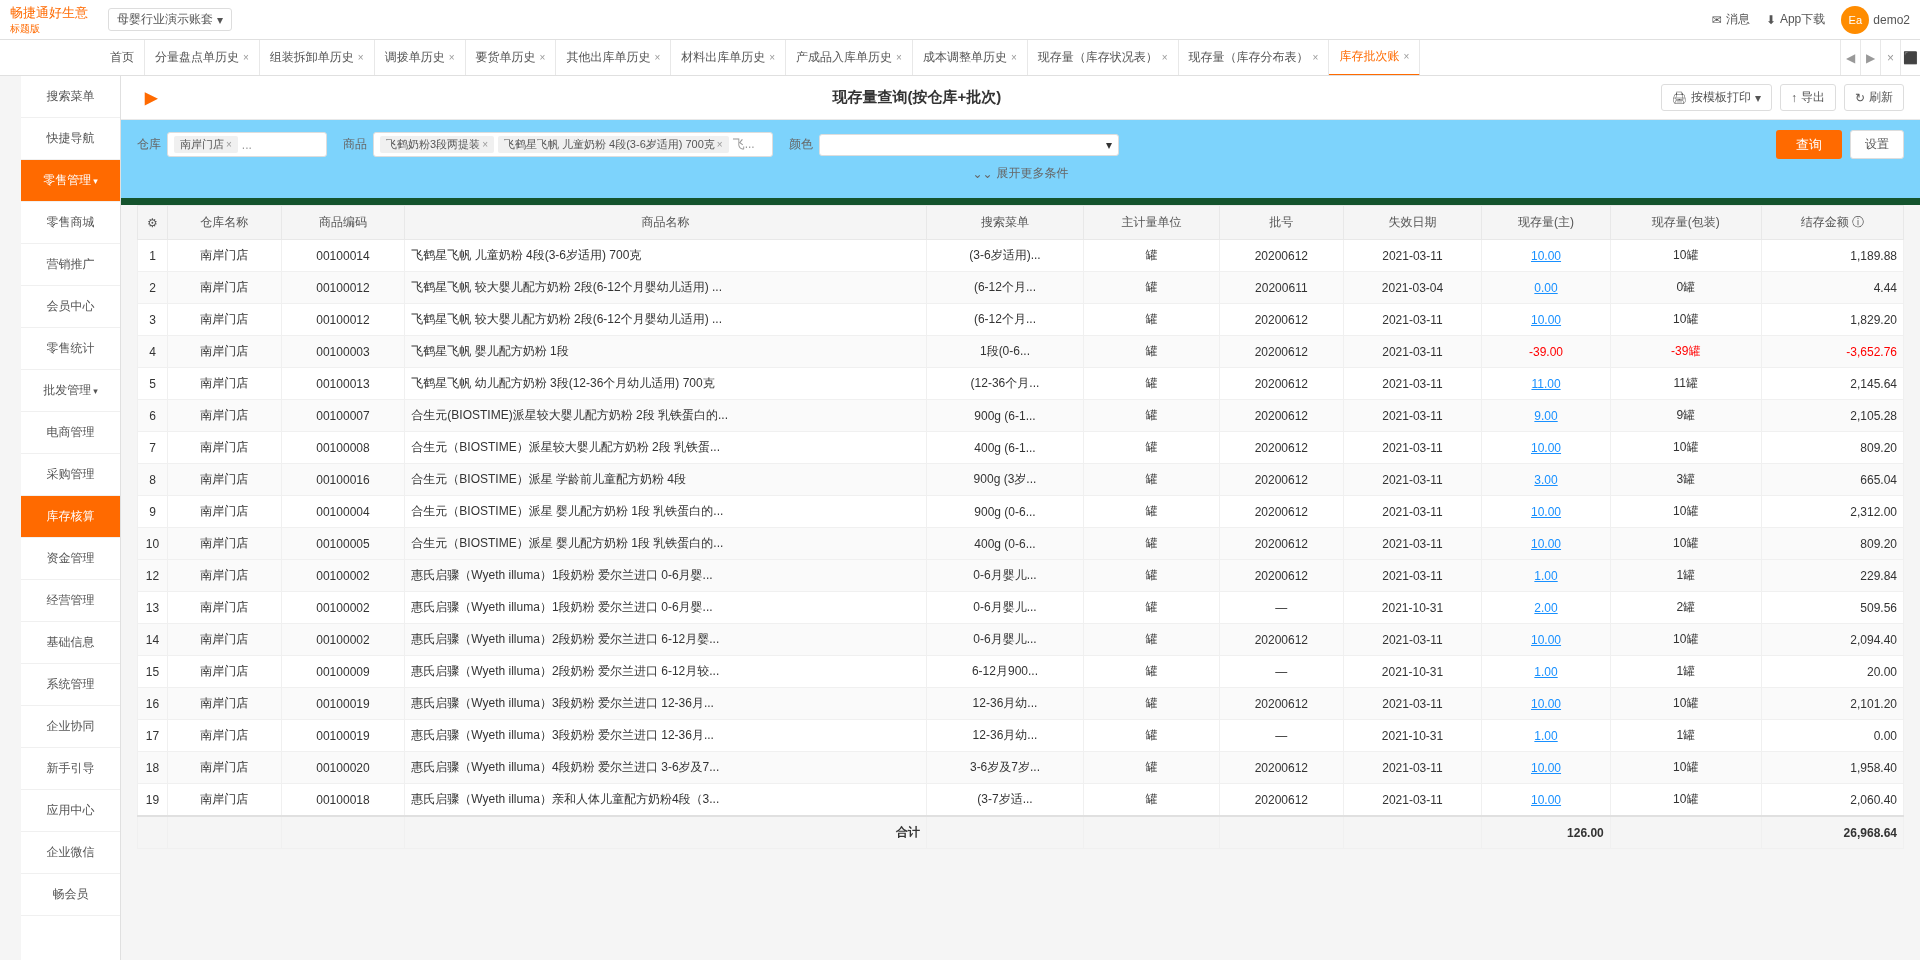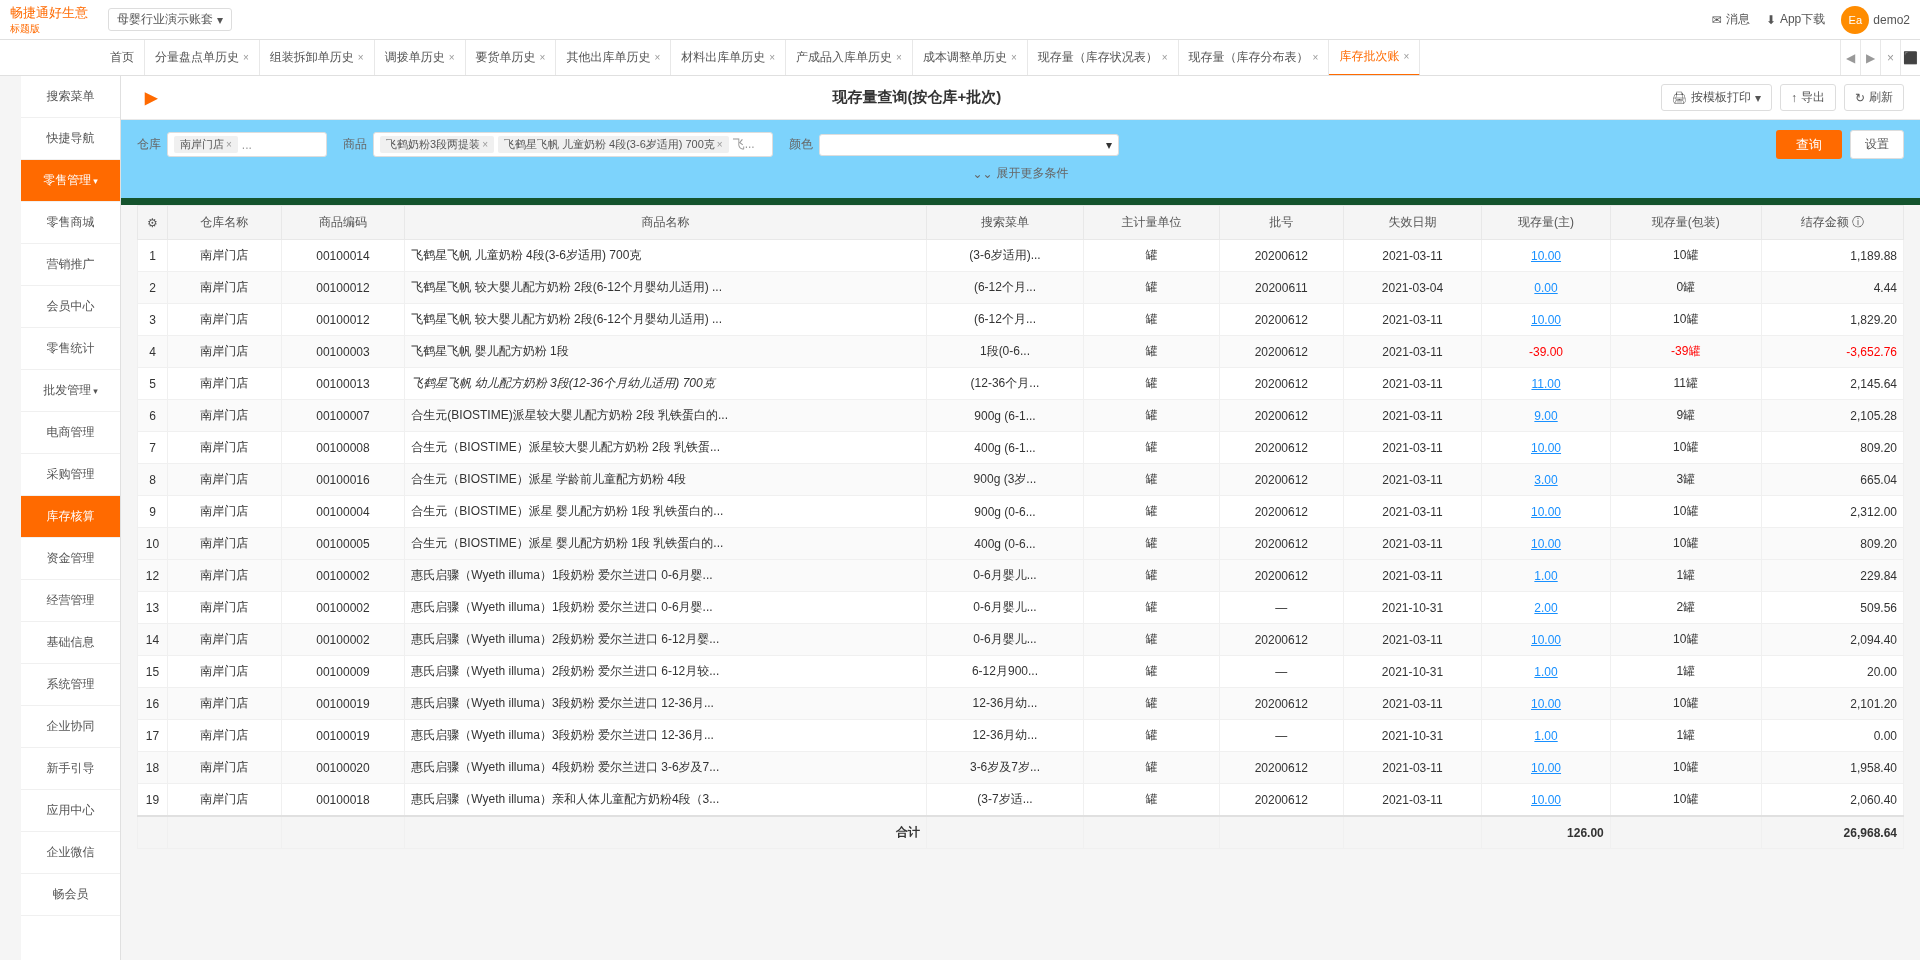--- a/index.html
+++ b/index.html
@@ -330,21 +330,21 @@
       <td>20200612</td>
       <td>2021-03-11</td>
       <td class="neg-col">-39.00</td>
       <td class="neg-col">-39罐</td>
       <td class="neg-col" style="text-align:right;">-3,652.76</td>
     </tr>
             <tr style="background: rgb(255, 255, 255);">
       <td>5</td>
       <td>南岸门店</td>
       <td>00100013</td>
-      <td style="text-align:left;max-width:280px;overflow:hidden;white-space:nowrap;text-overflow:ellipsis;font-style:italic;">飞鹤星飞帆 幼儿配方奶粉 3段(12-36个月幼儿适用) 700克</td>
+      <td style="text-align:left;max-width:280px;overflow:hidden;white-space:nowrap;text-overflow:ellipsis;">飞鹤星飞帆 幼儿配方奶粉 3段(12-36个月幼儿适用) 700克</td>
       <td>(12-36个月...</td>
       <td>罐</td>
       <td>20200612</td>
       <td>2021-03-11</td>
       <td class="num-col">11.00</td>
       <td class="">11罐</td>
       <td class="" style="text-align:right;">2,145.64</td>
     </tr>
             <tr style="background: rgb(250, 250, 250);">
       <td>6</td>

